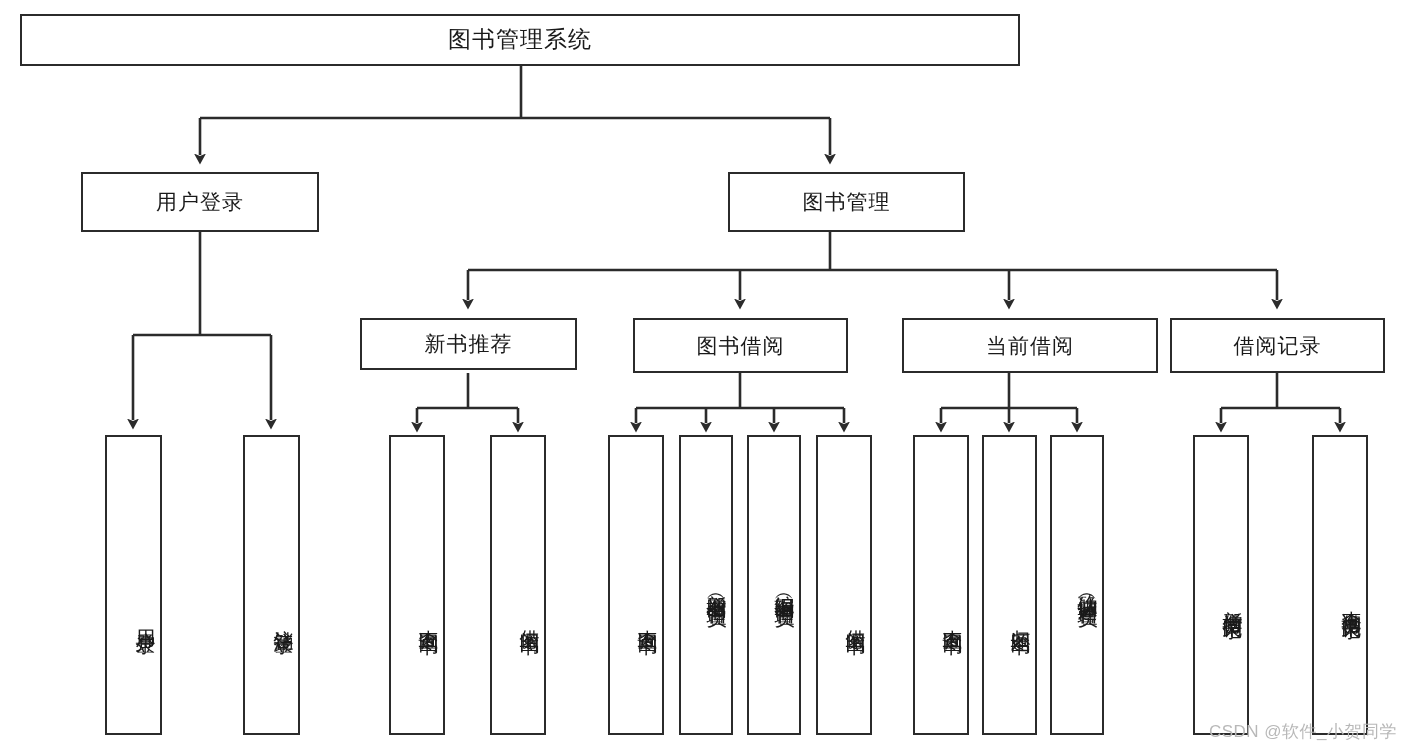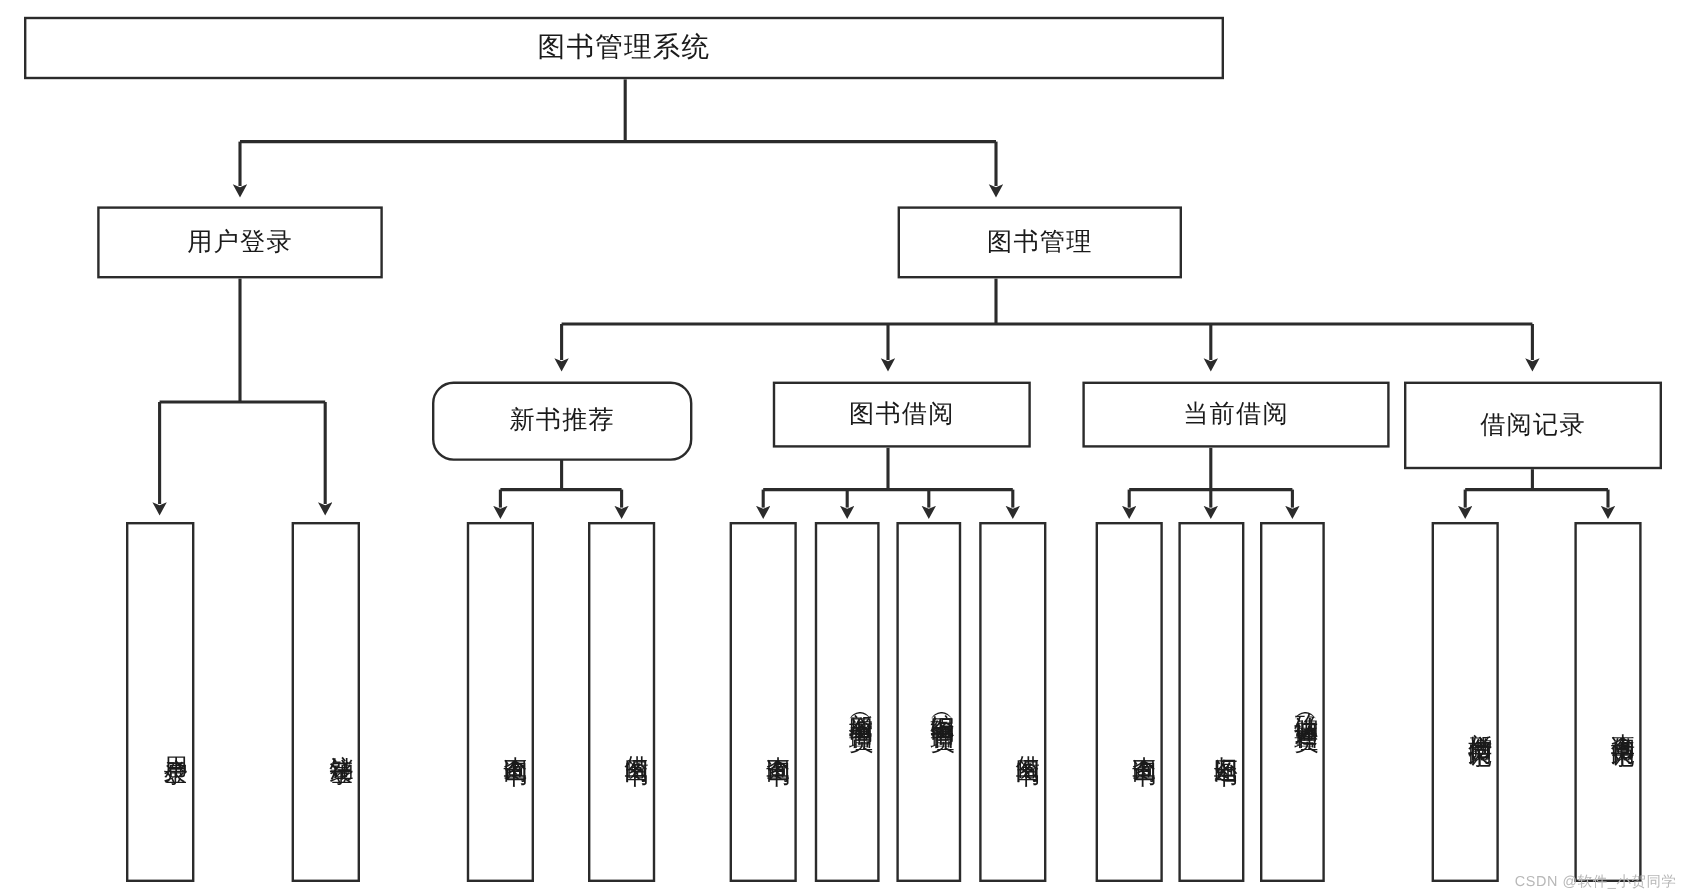--- a/index.html
+++ b/index.html
@@ -63,21 +63,21 @@
     stroke-width: 2.6;
     fill: none;
   }
   .arrowhead {
     fill: #2b2b2b;
   }
   #watermark {
     position: absolute;
     right: 8px;
     bottom: 4px;
-    font-size: 12px;
+    font-size: 17px;
     color: #b8b8b8;
     z-index: 5;
     white-space: nowrap;
     letter-spacing: 0.5px;
   }
 </style>
 </head>
 <body>
 
 <div id="canvas">
@@ -132,37 +132,37 @@
   </svg>
 
   <div class="node h root" style="left:20px; top:14px; width:1000px; height:52px;">
     <span>图书管理系统</span>
   </div>
 
   <div class="node h" style="left:81px; top:172px; width:238px; height:60px;">
     <span>用户登录</span>
   </div>
 
-  <div class="node h" style="left:748px; top:172px; width:237px; height:60px;text-align:center;">
+  <div class="node h" style="left:728px; top:172px; width:237px; height:60px;text-align:center;">
     <span>图书管理</span>
   </div>
 
-  <div class="node h" style="left:360px; top:318px; width:217px; height:66px;border-radius:18px;">
+  <div class="node h" style="left:360px; top:318px; width:217px; height:52px;">
     <span>新书推荐</span>
   </div>
 
-  <div class="node h" style="left:633px; top:318px; width:215px; height:55px;margin-left:11px;">
+  <div class="node h" style="left:633px; top:318px; width:215px; height:55px;">
     <span>图书借阅</span>
   </div>
 
   <div class="node h" style="left:902px; top:318px; width:256px; height:55px;">
     <span>当前借阅</span>
   </div>
 
-  <div class="node h" style="left:1170px; top:318px; width:215px; height:73px;">
+  <div class="node h" style="left:1170px; top:318px; width:215px; height:55px;">
     <span>借阅记录</span>
   </div>
 
   <div class="node v" style="left:105px; top:435px; width:57px; height:300px; padding-top:65px;">
     <span class="vtext">用户登录</span>
   </div>
 
   <div class="node v" style="left:243px; top:435px; width:57px; height:300px; padding-top:65px;">
     <span class="vtext">注销登录</span>
   </div>

